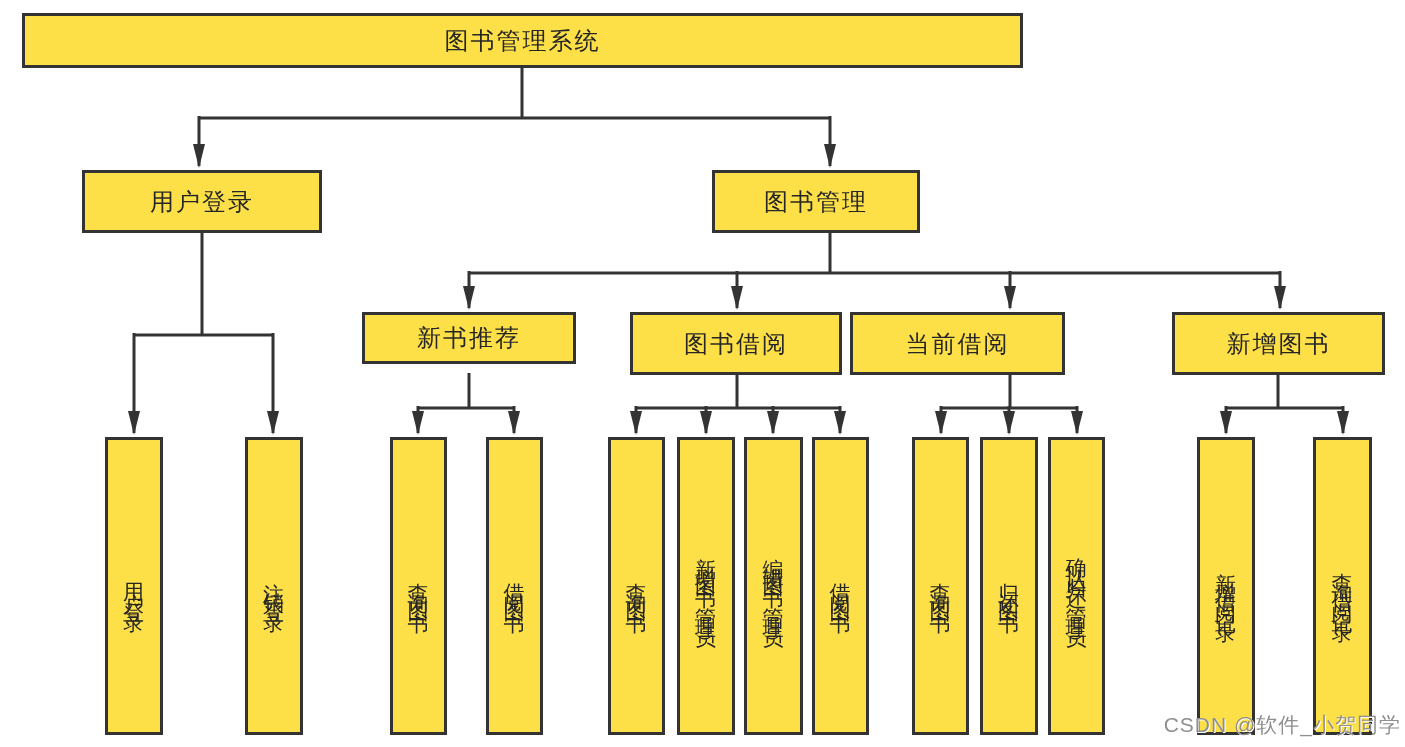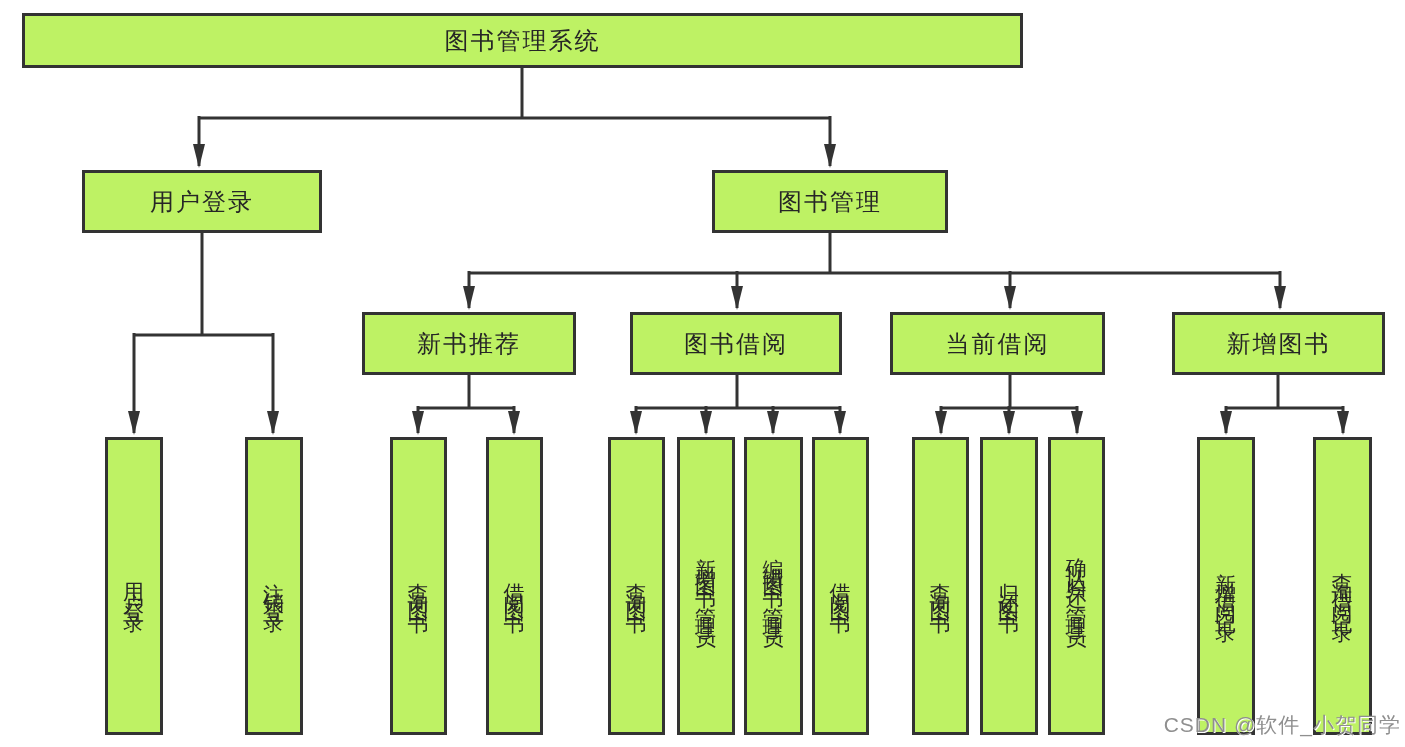--- a/index.html
+++ b/index.html
@@ -13,21 +13,21 @@
   }
   svg.connectors {
     position: absolute;
     left: 0; top: 0;
     width: 1405px; height: 747px;
   }
   .node {
     position: absolute;
     box-sizing: border-box;
     border: 3px solid #333333;
-    background: #bef264;
+    background: #fde047;
     display: flex;
     align-items: center;
     justify-content: center;
     color: #262626;
   }
   .h-node {
     font-size: 24px;
     letter-spacing: 2px;
     white-space: nowrap;
   }
@@ -105,25 +105,25 @@
       <path d="M1278,373 V408"></path>
       <path d="M1226,408 H1343"></path>
       <path d="M1226,406 V433" marker-end="url(#arrow)"></path>
       <path d="M1343,406 V433" marker-end="url(#arrow)"></path>
     </g>
   </svg>
 
   <div class="node h-node" style="left:22px; top:13px; width:1001px; height:55px;">图书管理系统</div>
 
   <div class="node h-node" style="left:82px; top:170px; width:240px; height:63px;">用户登录</div>
-  <div class="node h-node" style="left:712px; top:170px; width:236px; height:63px;">图书管理</div>
+  <div class="node h-node" style="left:712px; top:170px; width:208px; height:63px;">图书管理</div>
 
-  <div class="node h-node" style="left:362px; top:312px; width:214px; height:63px;">新书推荐</div>
+  <div class="node h-node" style="left:362px; top:312px; width:214px; height:52px;">新书推荐</div>
   <div class="node h-node" style="left:630px; top:312px; width:212px; height:63px;">图书借阅</div>
-  <div class="node h-node" style="left:890px; top:312px; width:215px; height:63px;">当前借阅</div>
+  <div class="node h-node" style="left:850px; top:312px; width:215px; height:63px;">当前借阅</div>
   <div class="node h-node" style="left:1172px; top:312px; width:213px; height:63px;">新增图书</div>
 
   <div class="node v-node" style="left:105px; top:437px; width:58px; height:298px;">用户登录</div>
   <div class="node v-node" style="left:245px; top:437px; width:58px; height:298px;">注销登录</div>
 
   <div class="node v-node" style="left:390px; top:437px; width:57px; height:298px;">查询图书</div>
   <div class="node v-node" style="left:486px; top:437px; width:57px; height:298px;">借阅图书</div>
 
   <div class="node v-node" style="left:608px; top:437px; width:57px; height:298px;">查询图书</div>
   <div class="node v-node" style="left:677px; top:437px; width:58px; height:298px;">新增图书（管理员）</div>

